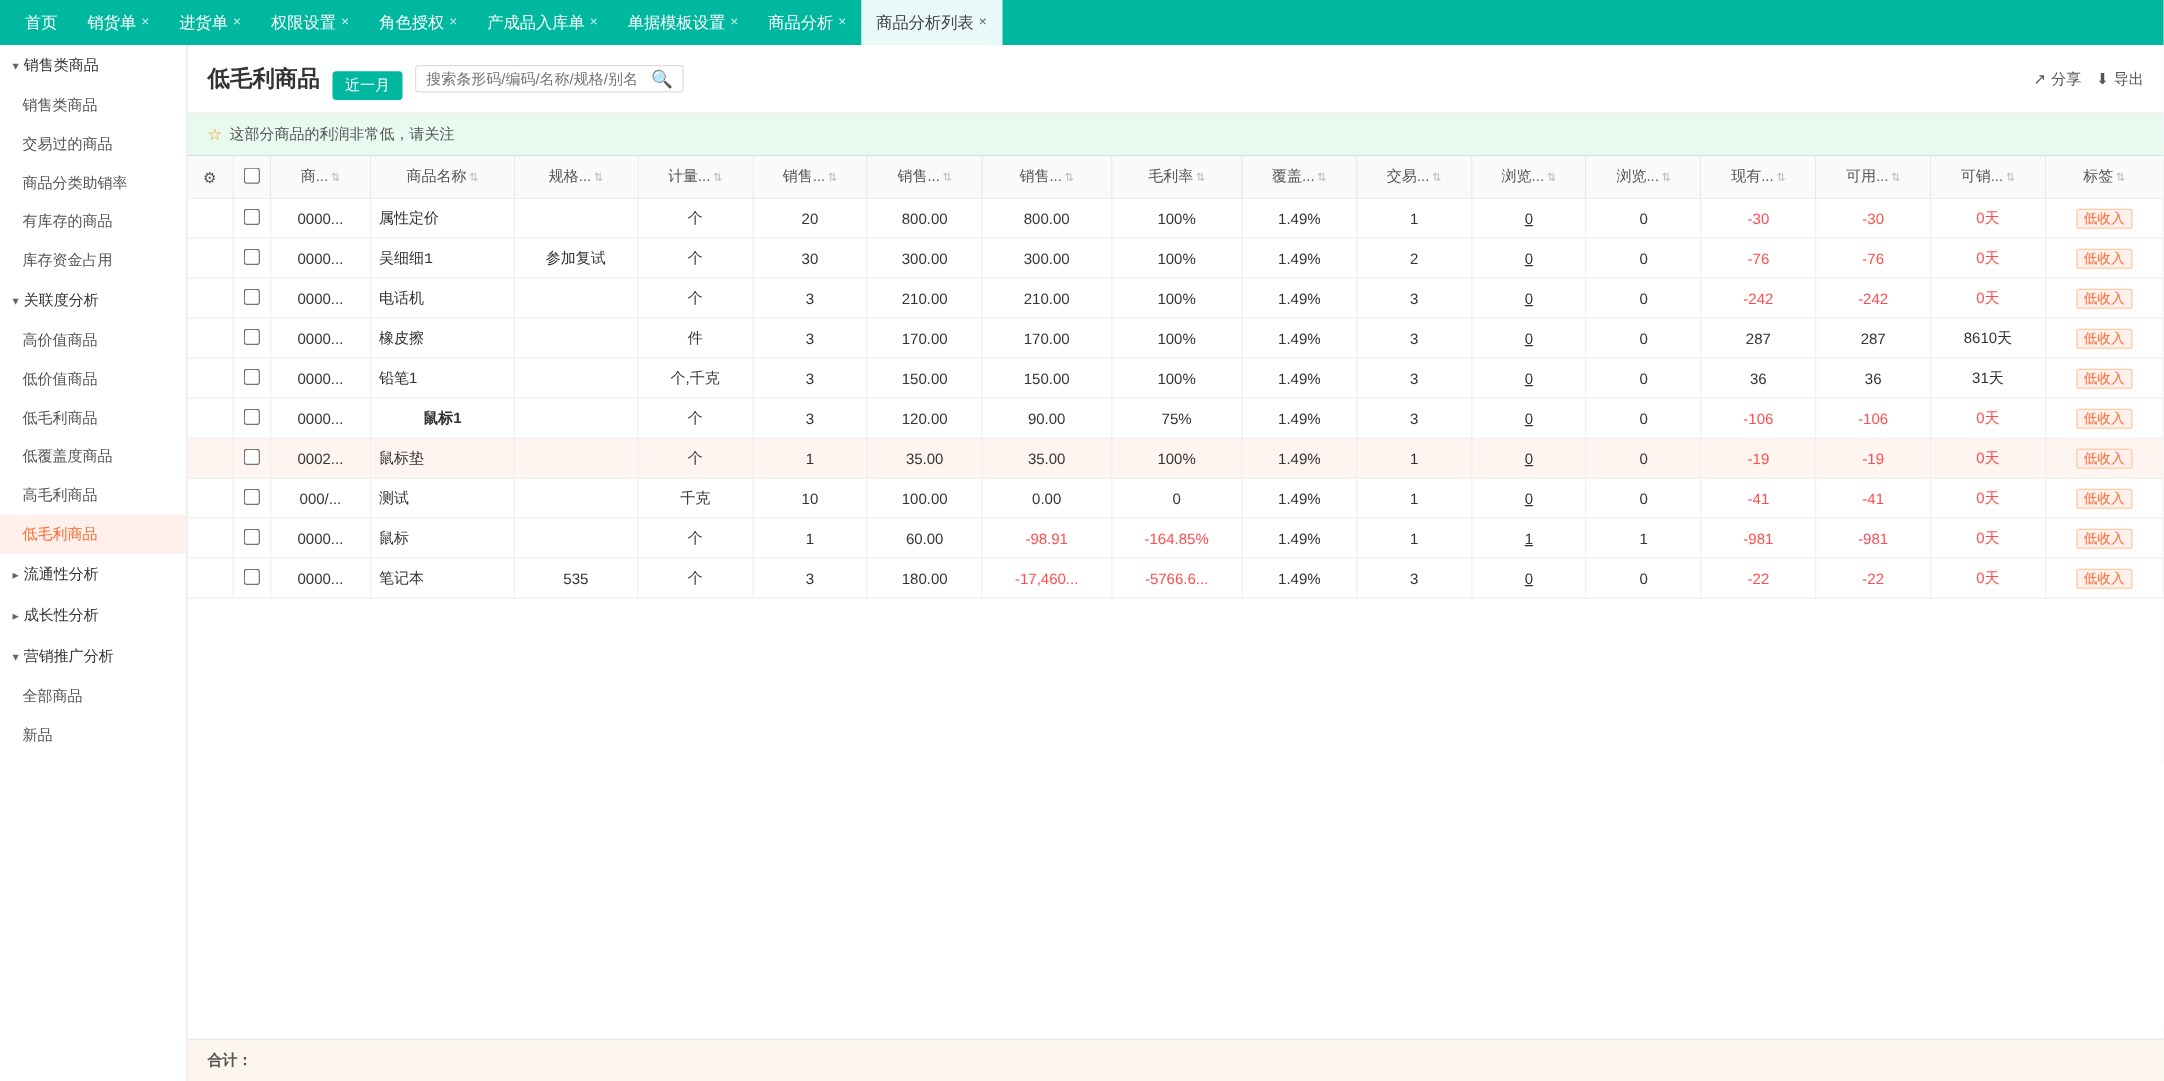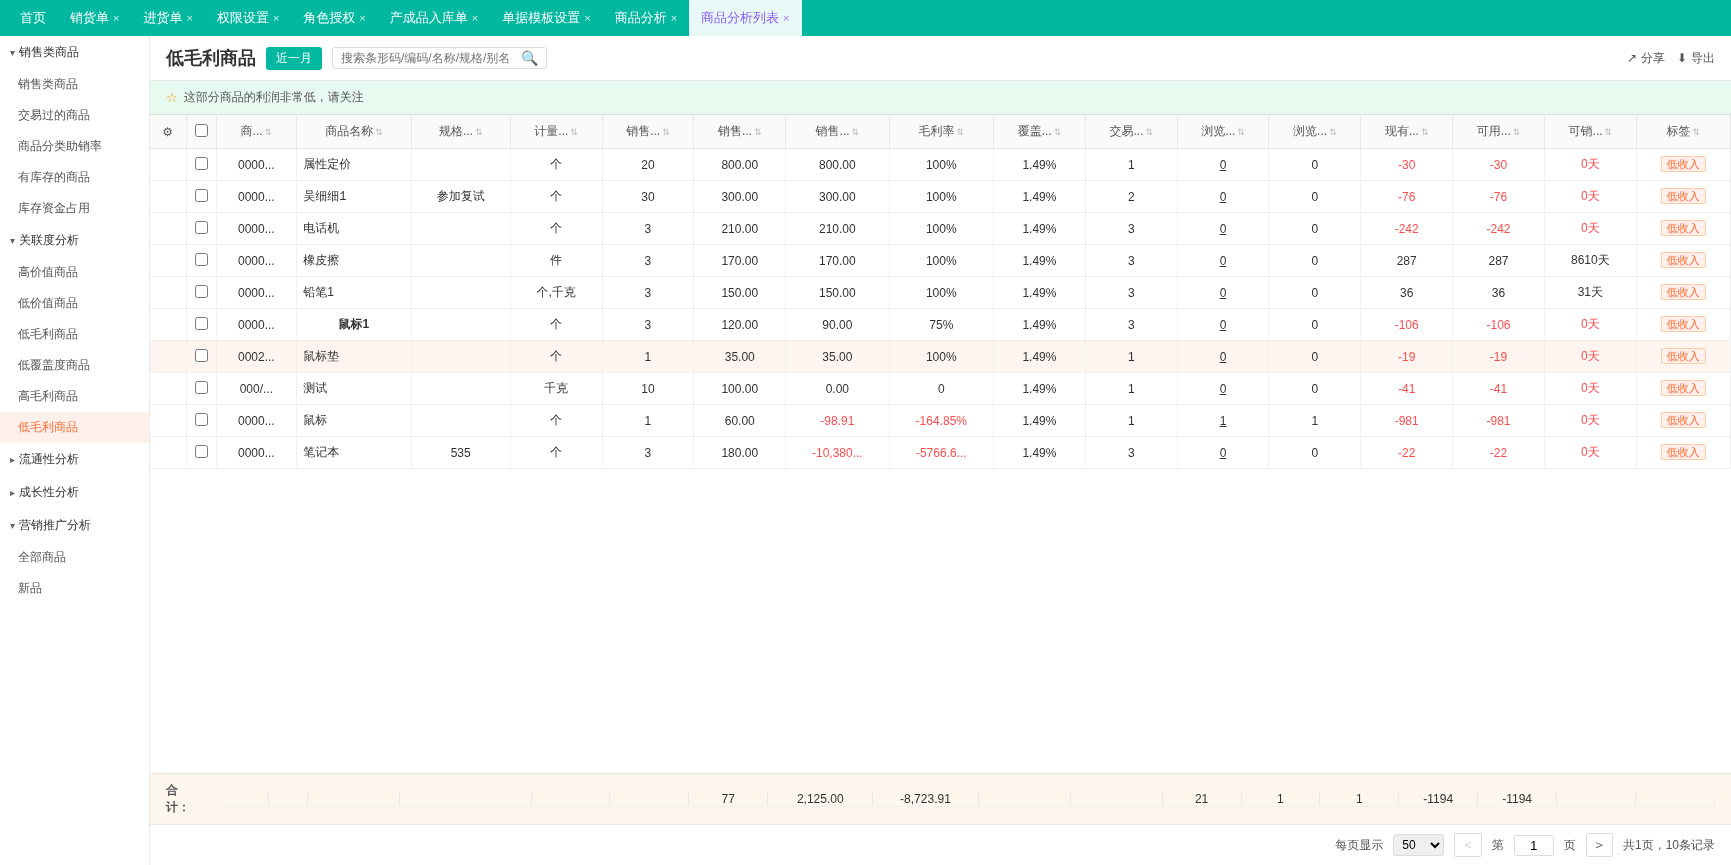--- a/index.html
+++ b/index.html
@@ -16,21 +16,21 @@
     .top-nav .nav-item {
       color: #fff;
       padding: 0 12px;
       height: 36px;
       display: flex;
       align-items: center;
       cursor: pointer;
       font-size: 13px;
       white-space: nowrap;
     }
-    .top-nav .nav-item.active { background: #e8f9f7; color: #8b5cf6; }
+    .top-nav .nav-item.active { background: #e8f9f7; color: #404040; }
     .top-nav .nav-item .close-x { margin-left: 4px; font-size: 11px; opacity: 0.8; }
 
     
     .main-layout { display: flex; height: calc(100vh - 36px); }
 
     
     .sidebar {
       width: 150px;
       background: #fff;
       border-right: 1px solid #e8e8e8;
@@ -83,20 +83,21 @@
       color: #333;
     }
     .time-filter-btn {
       background: #00b8a0;
       color: #fff;
       border: none;
       padding: 3px 10px;
       border-radius: 3px;
       cursor: pointer;
       font-size: 12px;
+      margin-top: 11px;
     }
     .search-box {
       display: flex;
       align-items: center;
       border: 1px solid #ddd;
       border-radius: 3px;
       padding: 2px 8px;
       background: #fff;
     }
     .search-box input {
@@ -541,71 +542,33 @@
     </tr>
             <tr>
       <td></td>
       <td><input type="checkbox" style=""></td>
       <td>0000...</td>
       <td style="text-align:left;">笔记本</td>
       <td>535</td>
       <td>个</td>
       <td>3</td>
       <td>180.00</td>
-      <td style="color:#ff4d4f;">-10,380...</td>
+      <td style="color:#ff4d4f;">-17,460...</td>
       <td style="color:#ff4d4f;">-5766.6...</td>
       <td>1.49%</td>
       <td>3</td>
       <td><span class="link-underline">0</span></td>
       <td>0</td>
       <td style="color:#ff4d4f;">-22</td>
       <td style="color:#ff4d4f;">-22</td>
       <td style="color:#ff4d4f;">0天</td>
       <td><span class="tag-badge">低收入</span></td>
     </tr>
           </tbody>
       </table>
     </div>
 
     <div class="table-footer">
       <span class="total-label">合计：</span>
-      <table style="border-collapse:collapse; font-size:12px;">
-        <tbody>
-            <tr>
-          <td style="width:36px; border-right:1px solid #e8e8e8; padding:0 6px;"></td>
-          <td style="width:30px; border-right:1px solid #e8e8e8; padding:0 6px;"></td>
-          <td style="width:70px; border-right:1px solid #e8e8e8; padding:0 6px;"></td>
-          <td style="width:100px; border-right:1px solid #e8e8e8; padding:0 6px;"></td>
-          <td style="width:60px; border-right:1px solid #e8e8e8; padding:0 6px;"></td>
-          <td style="width:60px; border-right:1px solid #e8e8e8; padding:0 6px;"></td>
-          <td style="width:60px; border-right:1px solid #e8e8e8; padding:0 6px; text-align:center;">77</td>
-          <td style="width:80px; border-right:1px solid #e8e8e8; padding:0 6px; text-align:center;">2,125.00</td>
-          <td style="width:80px; border-right:1px solid #e8e8e8; padding:0 6px; text-align:center;">-8,723.91</td>
-          <td style="width:70px; border-right:1px solid #e8e8e8; padding:0 6px;"></td>
-          <td style="width:70px; border-right:1px solid #e8e8e8; padding:0 6px;"></td>
-          <td style="width:60px; border-right:1px solid #e8e8e8; padding:0 6px; text-align:center;">21</td>
-          <td style="width:60px; border-right:1px solid #e8e8e8; padding:0 6px; text-align:center;">1</td>
-          <td style="width:60px; border-right:1px solid #e8e8e8; padding:0 6px; text-align:center;">1</td>
-          <td style="width:60px; border-right:1px solid #e8e8e8; padding:0 6px; text-align:center;">-1194</td>
-          <td style="width:60px; border-right:1px solid #e8e8e8; padding:0 6px; text-align:center;">-1194</td>
-          <td style="width:60px; border-right:1px solid #e8e8e8; padding:0 6px;"></td>
-          <td style="width:60px; padding:0 6px;"></td>
-        </tr>
-      </tbody>
-        </table>
-    </div>
-
-    <div class="pagination-bar">
-      <span>每页显示</span>
-      <select>
-        <option>50</option>
-        <option>100</option>
-        <option>200</option>
-      </select>
-      <button class="page-btn" disabled="">＜</button>
-      <span>第</span>
-      <input class="page-input" type="text" value="1" style="">
-      <span>页</span>
-      <button class="page-btn">＞</button>
-      <span>共1页，10条记录</span>
-    </div>
+    </div>
+
   </div>
 </div>
 
 </body></html>

